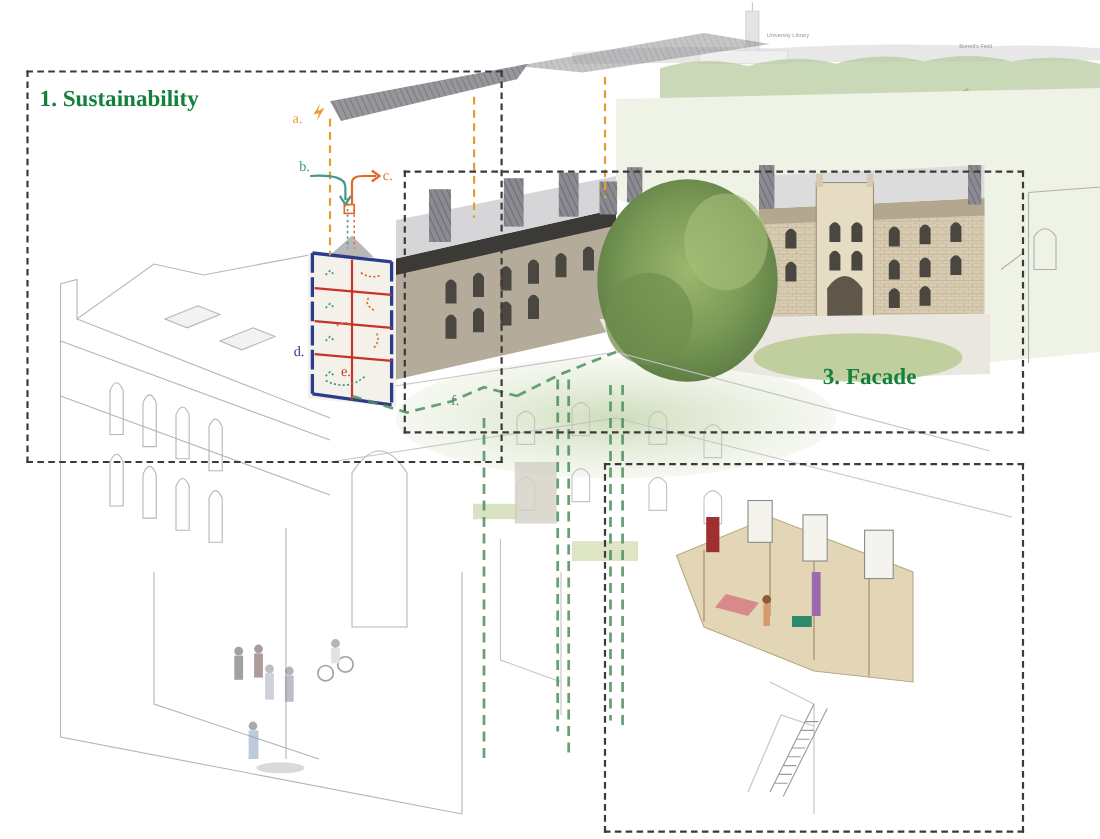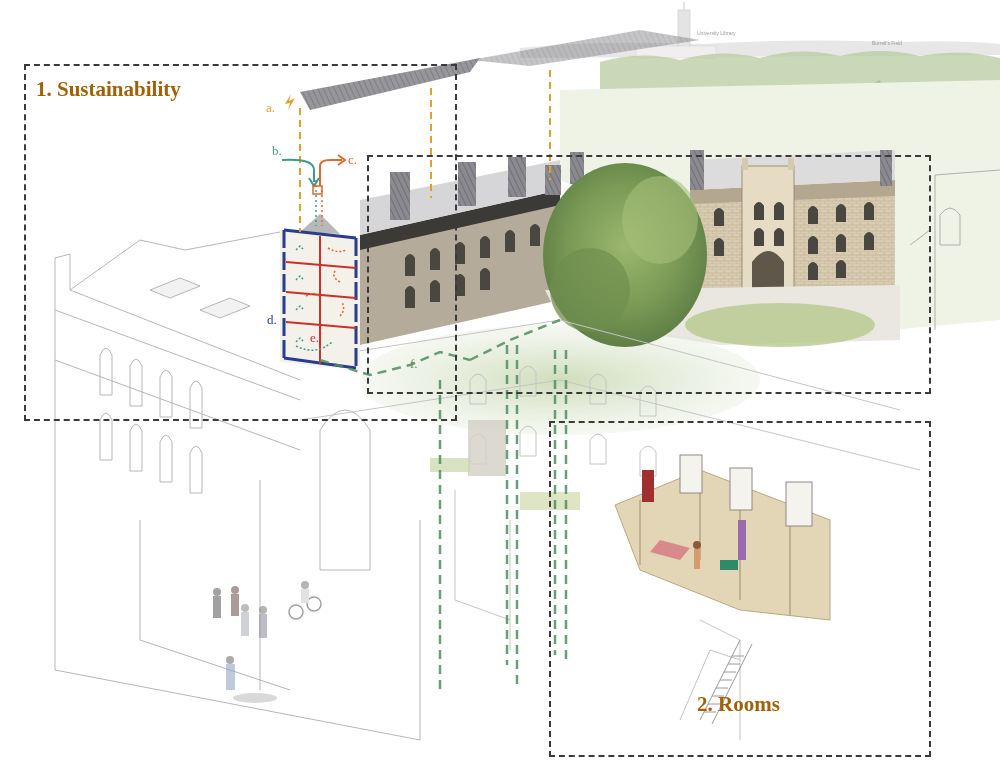--- a/index.html
+++ b/index.html
@@ -1,19 +1,19 @@
 <!DOCTYPE html>
 <html><head>
 <meta charset="utf-8">
 <style>
   html,body{margin:0;padding:0;background:#ffffff;}
   body{width:1000px;height:763px;overflow:hidden;position:relative;font-family:"DejaVu Serif","Liberation Serif",serif;}
   #stage{position:absolute;left:0;top:0;width:1000px;height:763px;}
   .zone{position:absolute;border:2px dashed #3a3a3a;box-sizing:border-box;}
-  .zone-title{position:absolute;font-family:"Liberation Serif","DejaVu Serif",serif;font-weight:bold;color:#a16207;font-size:21px;line-height:25px;white-space:nowrap;}
+  .zone-title{position:absolute;font-family:"Liberation Serif","DejaVu Serif",serif;font-weight:bold;color:#15803d;font-size:21px;line-height:25px;white-space:nowrap;}
   .lbl{position:absolute;font-family:"Liberation Serif","DejaVu Serif",serif;font-size:13px;}
   .skyline-lbl{position:absolute;font-family:"Liberation Sans","DejaVu Sans",sans-serif;font-size:5px;color:#9a9a9a;}
 </style>
 </head>
 <body>
 
 <div id="stage">
 
   <svg width="1000" height="763" viewBox="0 0 1000 763" style="position:absolute;left:0;top:0;">
     <defs>
@@ -219,23 +219,23 @@
   </svg>
 
   <div class="zone" style="left:24px;top:64px;width:433px;height:357px;"></div>
   <div class="zone" style="left:367px;top:155px;width:564px;height:239px;"></div>
   <div class="zone" style="left:549px;top:421px;width:382px;height:336px;"></div>
 
   <div class="zone-title" style="left:36px;top:77px;">
     <div>1. Sustainability</div>
   </div>
   <div class="zone-title" style="left:748px;top:330px;">
+    <div>3. Facade</div>
   </div>
   <div class="zone-title" style="left:697px;top:692px;">
-    <div>2. Rooms</div>
   </div>
 
   <span class="lbl" style="left:266px;top:100px;color:#e0a030;">a.</span>
   <span class="lbl" style="left:272px;top:143px;color:#3e9a8a;">b.</span>
   <span class="lbl" style="left:348px;top:152px;color:#e06a2a;">c.</span>
   <span class="lbl" style="left:267px;top:312px;color:#2a3c8c;">d.</span>
   <span class="lbl" style="left:310px;top:330px;color:#c8322a;">e.</span>
   <span class="lbl" style="left:410px;top:356px;color:#4f8f5f;">f.</span>
 
   <span class="skyline-lbl" style="left:697px;top:30px;">University Library</span>

